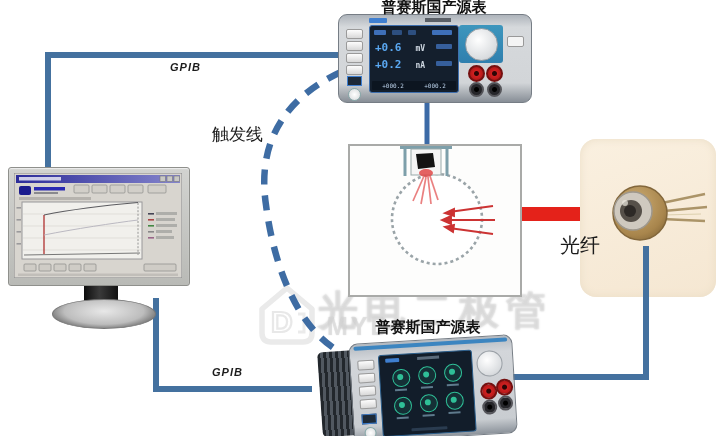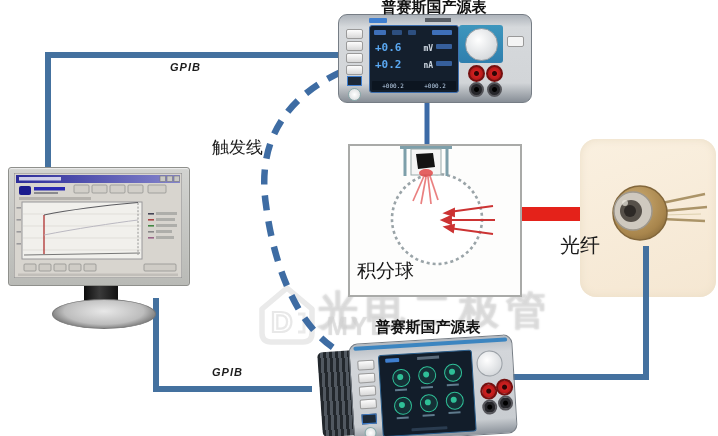--- a/index.html
+++ b/index.html
@@ -26,21 +26,21 @@
   #top-meter{left:338px;top:14px;width:192px;height:87px;z-index:2;
     background:linear-gradient(180deg,#aeb4bb 0%,#d6d9dc 14%,#d2d5d8 78%,#878e96 100%);
     border:1px solid #767d85;border-radius:9px;}
   .btn-col span{position:absolute;left:7px;width:15px;height:8px;background:linear-gradient(#fdfdfd,#d8d8d8);
     border:1px solid #9a9a9a;border-radius:2px;}
   #tm-screen{position:absolute;left:30px;top:10px;width:88px;height:66px;background:#141f2d;
     border:1px solid #3f6fae;border-radius:3px;overflow:hidden;}
   .scr-tag{position:absolute;height:5px;background:#3e6fb8;border-radius:1px;}
   .tm-read{position:absolute;left:5px;font-family:"DejaVu Sans Mono",monospace;font-weight:bold;
     font-size:11px;color:#5aa8f2;letter-spacing:0;}
-  .tm-unit{font-size:8px;color:#cfd8e2;margin-left:10px;padding-left:12px;}
+  .tm-unit{font-size:8px;color:#cfd8e2;margin-left:2px;padding-left:12px;}
   #tm-status{position:absolute;left:2px;right:2px;bottom:2px;height:9px;background:#0c1520;
     display:flex;align-items:center;justify-content:space-around;border-radius:1px;}
   .tm-status-val{font-family:"DejaVu Sans Mono",monospace;font-size:6px;color:#bcd2ea;}
   #tm-knob-area{position:absolute;left:120px;top:10px;width:44px;height:38px;background:linear-gradient(#3d96bd,#2f7fae);border-radius:3px;}
   #tm-knob{position:absolute;left:6px;top:3px;width:31px;height:31px;border-radius:50%;
     background:radial-gradient(circle at 40% 35%,#ffffff,#d9dcdf 70%,#aeb2b6);border:1px solid #9aa0a6;}
   #tm-sidebtn{position:absolute;left:168px;top:21px;width:15px;height:9px;background:#f4f4f4;border:1px solid #999;border-radius:2px;}
   .term{position:absolute;border-radius:50%;}
   .term-red{width:13px;height:13px;background:radial-gradient(circle,#2d0606 0 2px,#cf2020 3px,#9d1414);border:2px solid #741010;}
   .term-blk{width:11px;height:11px;background:radial-gradient(circle,#000 0 2px,#26262a 3px);border:2px solid #55555a;}
@@ -231,21 +231,20 @@
 
       <g stroke="#cc3333" stroke-width="1.9" fill="#cc3333">
         <line x1="143" y1="60" x2="99" y2="66"></line>
           <polygon points="95,67 104,63 104,70"></polygon>
         <line x1="145" y1="74" x2="96" y2="74"></line>
           <polygon points="92,74 101,70 101,78"></polygon>
         <line x1="143" y1="88" x2="99" y2="82"></line>
           <polygon points="95,81 104,79 103,86"></polygon>
       </g>
     </svg>
-    <div id="sphere-label">积分球</div>
   </div>
 
   <div id="laser-panel" class="abs">
     <svg width="136" height="158" viewBox="0 0 136 158">
       <defs>
         <radialGradient id="goldg" cx="0.4" cy="0.35" r="0.8">
           <stop offset="0" stop-color="#cfb077"></stop>
             <stop offset="0.7" stop-color="#a8854c"></stop>
             <stop offset="1" stop-color="#7d6236"></stop>
         </radialGradient>
@@ -311,21 +310,21 @@
     </div>
     <div style="position:absolute;left:126px;top:14px;width:24px;height:24px;border-radius:50%;background:radial-gradient(circle at 40% 35%,#fff,#d9dcdf 70%,#aeb2b6);border:1px solid #9aa0a6;"></div>
     <span class="term term-red" style="left:128px;top:46px"></span>
     <span class="term term-red" style="left:144px;top:43px"></span>
     <span class="term term-blk" style="left:129px;top:63px"></span>
     <span class="term term-blk" style="left:145px;top:60px"></span>
   </div>
 
   <div class="lbl lbl-gpib" style="left:170px;top:61px">GPIB</div>
   <div class="lbl lbl-gpib" style="left:212px;top:366px">GPIB</div>
-  <div class="lbl lbl-cn" style="left:212px;top:136px">触发线</div>
+  <div class="lbl lbl-cn" style="left:212px;top:123px">触发线</div>
   <div class="lbl lbl-cn" style="left:560px;top:232px;font-size:20px">光纤</div>
 
   <div id="watermark">
     <svg class="abs" style="left:254px;top:282px" width="66" height="66" viewBox="0 0 66 66">
       <path d="M8,27 L33,6 L58,27 L58,51 Q58,60 49,60 L17,60 Q8,60 8,51 Z" fill="none" stroke="rgba(222,222,222,0.65)" stroke-width="5.5" stroke-linejoin="round"></path>
       <text x="17" y="50" font-family="Liberation Sans, sans-serif" font-size="30" font-weight="bold" fill="none" stroke="rgba(222,222,222,0.7)" stroke-width="2.2">D</text>
       <path d="M44,32 h6 v18 h-6" fill="none" stroke="rgba(222,222,222,0.6)" stroke-width="3"></path>
     </svg>
     <div id="wm-cn">光电二极管</div>
     <div id="wm-en">MYD</div>

